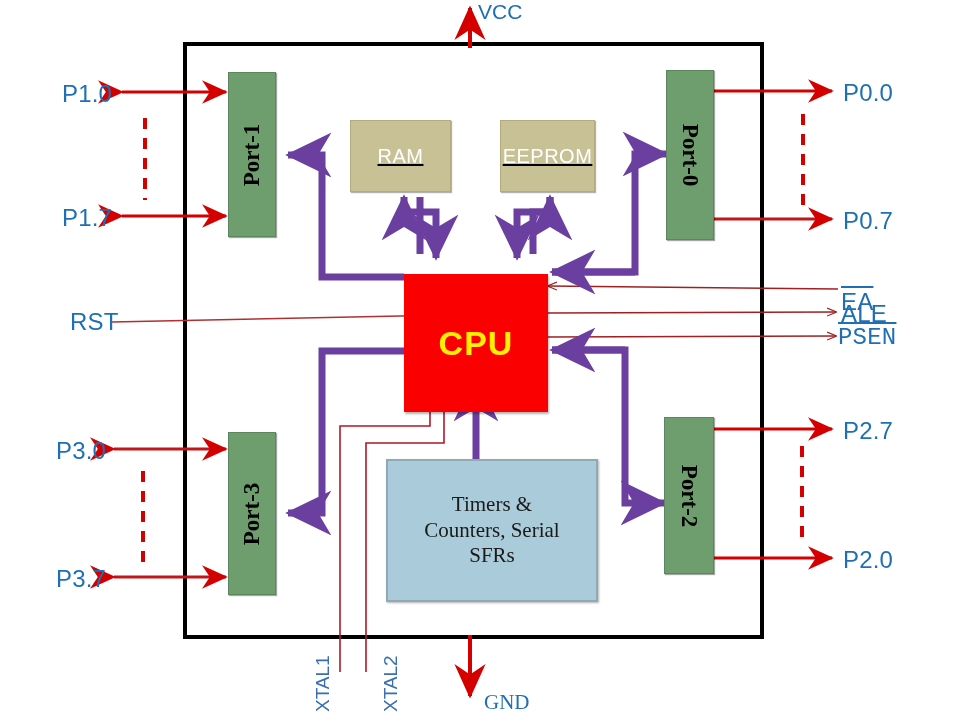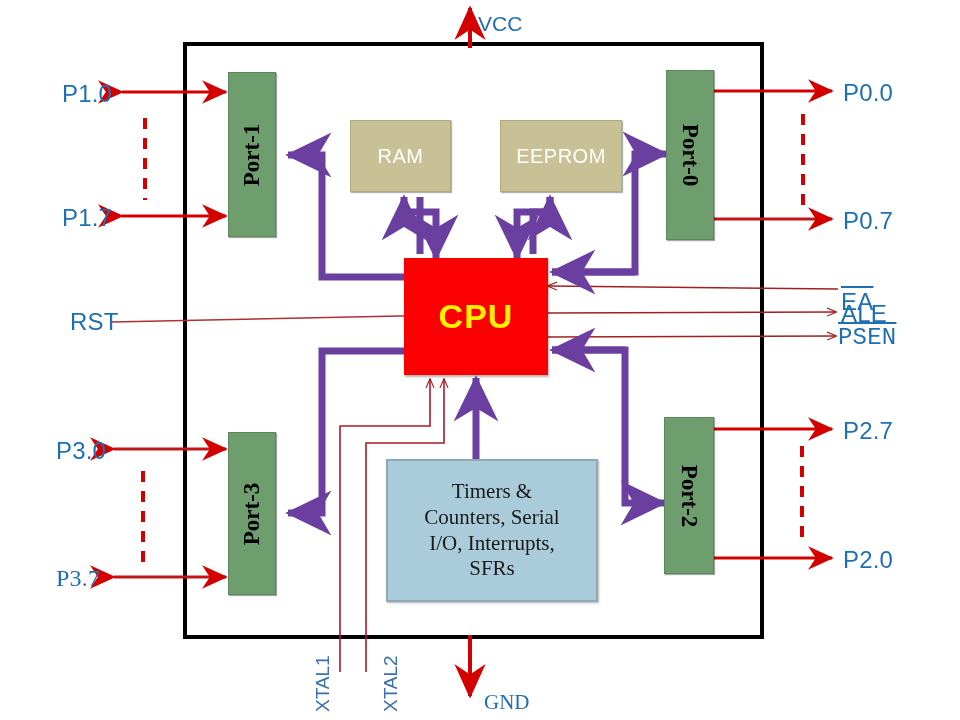--- a/index.html
+++ b/index.html
@@ -71,20 +71,21 @@
     font-size: 23px;
     font-weight: bold;
     white-space: nowrap;
   }
   .port-text.up { transform: rotate(-90deg); }
   .port-text.down { transform: rotate(90deg); }
   .mem-block {
     background: #c9c196;
     border: 1px solid #b3aa7d;
     box-shadow: 1px 1px 1px rgba(0,0,0,0.3);
+    text-decoration: underline;
   }
   .mem-text {
     color: #ffffff;
     font-family: "Liberation Sans", sans-serif;
     font-size: 20px;
     letter-spacing: 0.5px;
   }
   .cpu-block {
     background: #fb0000;
     box-shadow: 1px 2px 2px rgba(0,0,0,0.3);
@@ -209,43 +210,42 @@
   </div>
 
   <div class="block port-block" style="left:664px;top:417px;width:50px;height:157px;">
     <span class="port-text down">Port-2</span>
   </div>
 
   <div class="block mem-block" style="left:350px;top:120px;width:101px;height:72px;">
     <span class="mem-text">RAM</span>
   </div>
 
-  <div class="block mem-block" style="left:500px;top:120px;width:122px;height:72px;">
+  <div class="block mem-block" style="left:500px;top:120px;width:95px;height:72px;">
     <span class="mem-text">EEPROM</span>
   </div>
 
-  <div class="block cpu-block" style="left:404px;top:258px;width:144px;height:117px;">
+  <div class="block cpu-block" style="left:404px;top:274px;width:144px;height:138px;">
     <span class="cpu-text">CPU</span>
   </div>
 
   <div class="block periph-block" style="left:386px;top:459px;width:212px;height:143px;flex-direction:column;">
     <span class="periph-text">Timers &amp;</span>
     <span class="periph-text">Counters, Serial</span>
-    <span class="periph-text">I/O, Interrupts,</span>
     <span class="periph-text">SFRs</span>
   </div>
 
-  <span class="rail-label" style="left:478px;top:0px;margin-top:12px;">VCC</span>
+  <span class="rail-label" style="left:478px;top:0px;">VCC</span>
   <span class="rail-label" style="left:484px;top:690px;font-family:Liberation Serif, serif;">GND</span>
 
   <span class="pin-label" style="left:62px;top:80px;">P1.0</span>
   <span class="pin-label" style="left:62px;top:204px;">P1.7</span>
 
   <span class="pin-label" style="left:56px;top:437px;">P3.0</span>
-  <span class="pin-label" style="left:56px;top:565px;font-family:Liberation Serif, serif;">P3.7</span>
+  <span class="pin-label" style="left:56px;top:565px;">P3.7</span>
 
   <span class="pin-label" style="left:843px;top:79px;">P0.0</span>
   <span class="pin-label" style="left:843px;top:207px;">P0.7</span>
 
   <span class="pin-label" style="left:843px;top:417px;">P2.7</span>
   <span class="pin-label" style="left:843px;top:546px;text-align:center;">P2.0</span>
 
   <span class="pin-label overline" style="left:841px;top:272px;margin-top:16px;">EA</span>
   <span class="pin-label" style="left:841px;top:300px;">ALE</span>
   <span class="pin-label overline" style="left:838px;top:324px;font-family:Liberation Mono, monospace;">PSEN</span>

